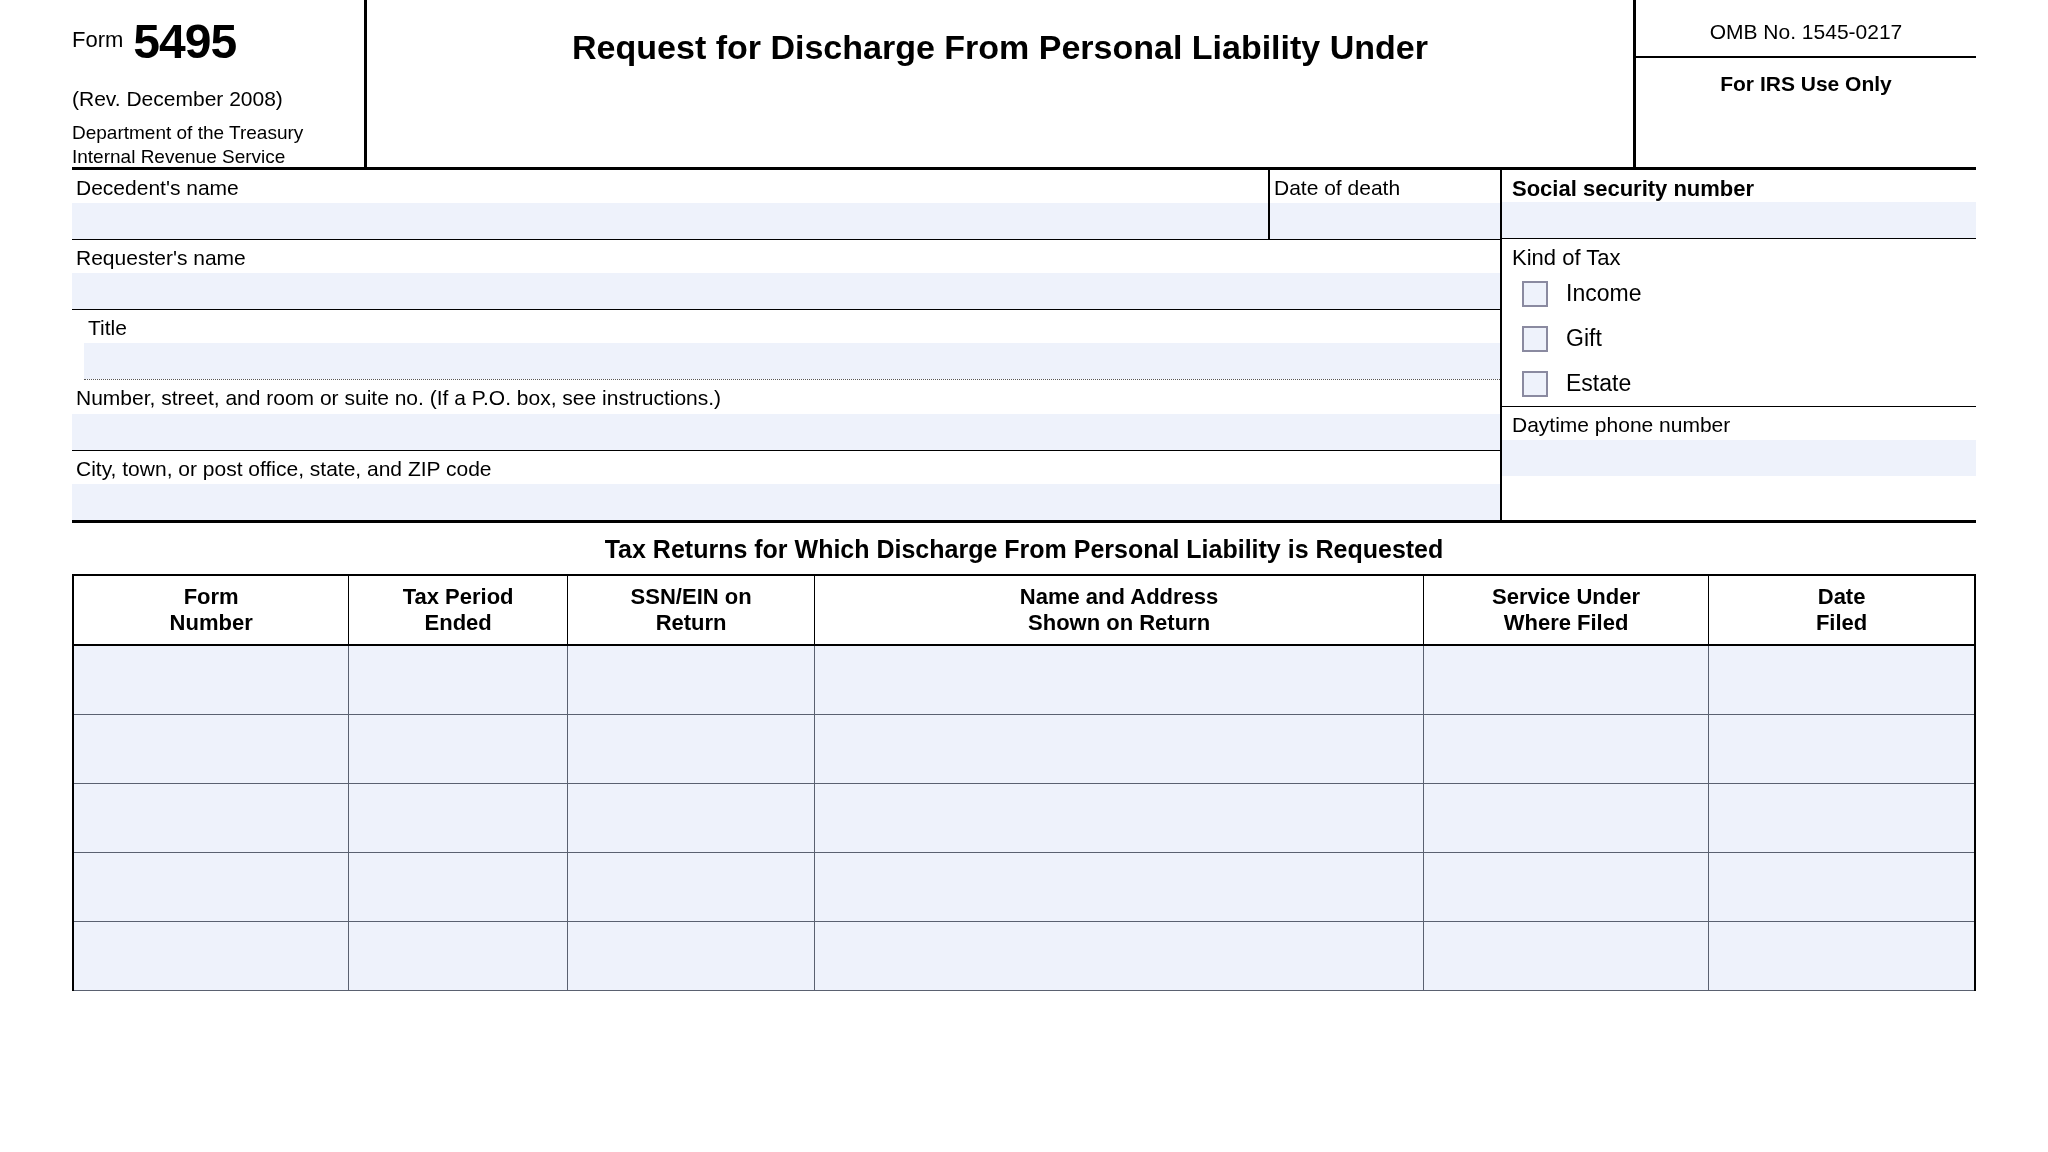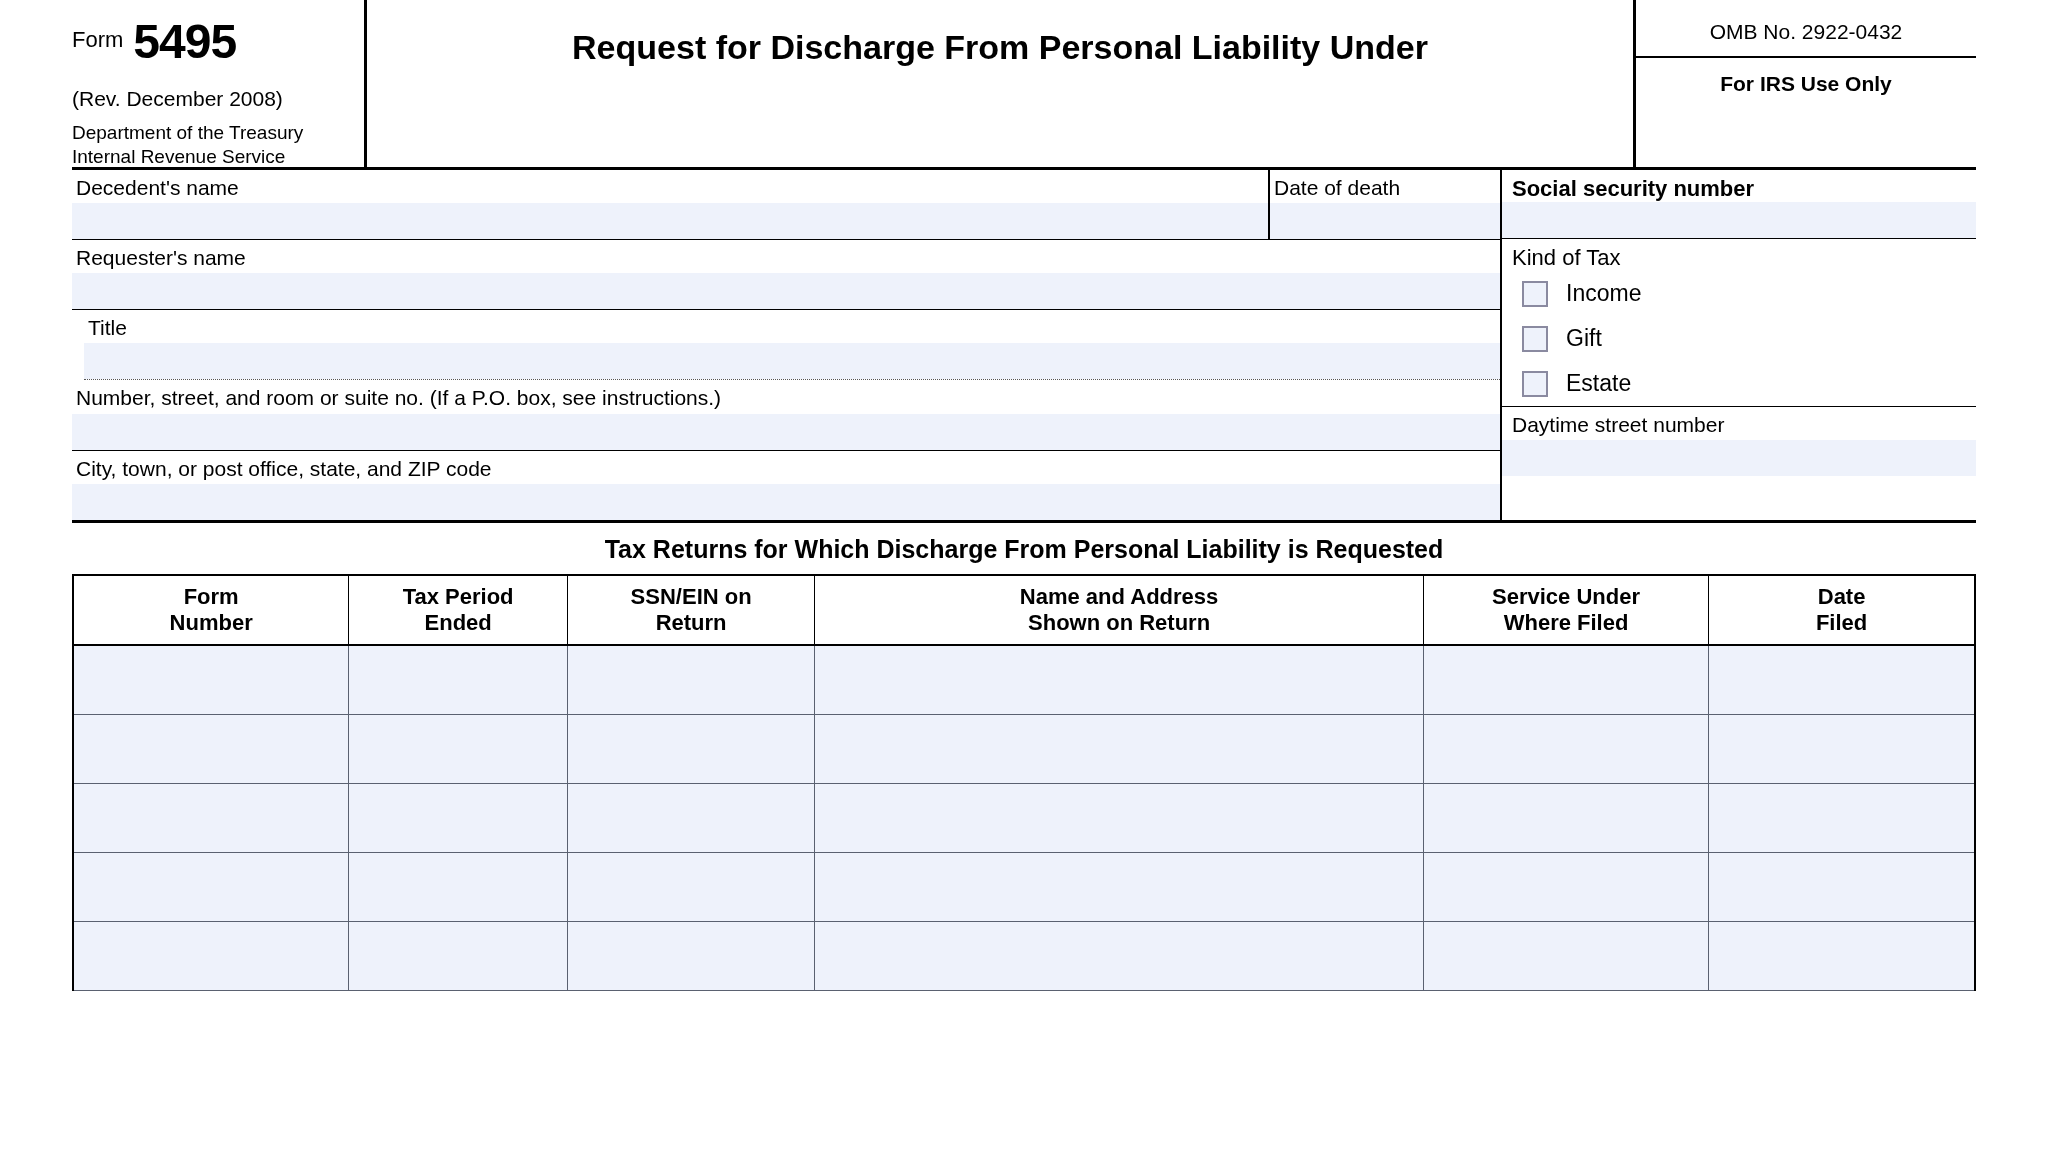--- a/index.html
+++ b/index.html
@@ -211,21 +211,21 @@
         <div>Department of the Treasury</div>
         <div>Internal Revenue Service</div>
       </div>
     </div>
 
     <div class="hdr-center">
       <div class="title1">Request for Discharge From Personal Liability Under</div>
     </div>
 
     <div class="hdr-right">
-      <div class="omb">OMB No. 2922-0432</div>
+      <div class="omb">OMB No. 1545-0217</div>
       <div class="irs-use">For IRS Use Only</div>
     </div>
   </div>
 
   <div class="entity">
 
     <div class="entity-left">
 
       <div class="fieldrow">
         <div class="row-split">
@@ -282,21 +282,21 @@
           <span>Gift</span>
         </div>
 
         <div class="checkline">
           <span class="checkbox"></span>
           <span>Estate</span>
         </div>
       </div>
 
       <div class="fieldrow last">
-        <div class="phone-label">Daytime street number</div>
+        <div class="phone-label">Daytime phone number</div>
         <div class="finput"></div>
       </div>
 
     </div>
   </div>
 
   <div class="tbl-title">Tax Returns for Which Discharge From Personal Liability is Requested</div>
 
   <table class="returns">
     <colgroup>

